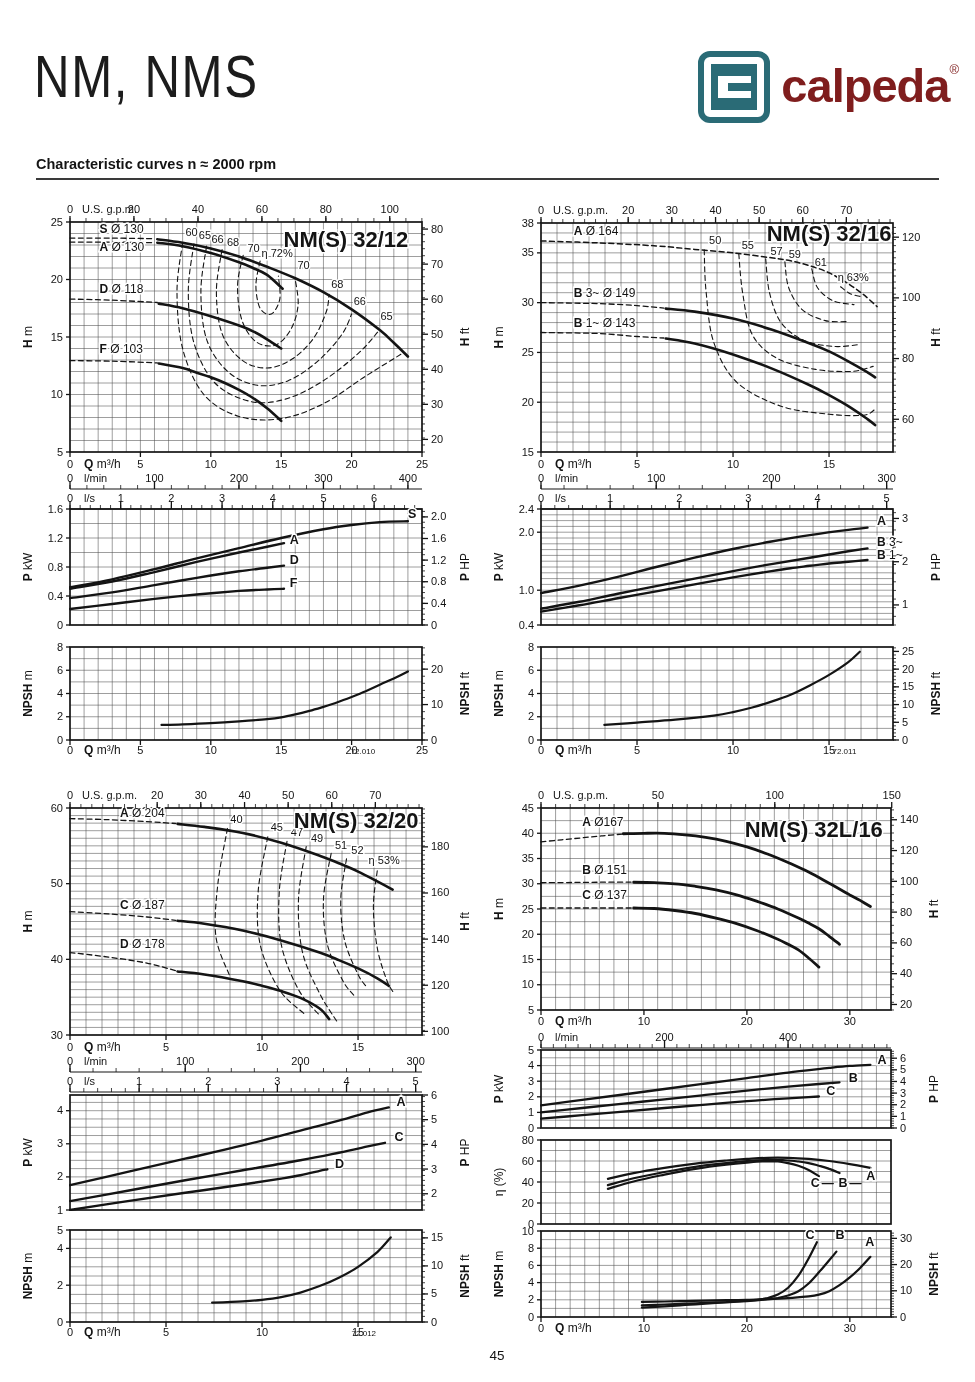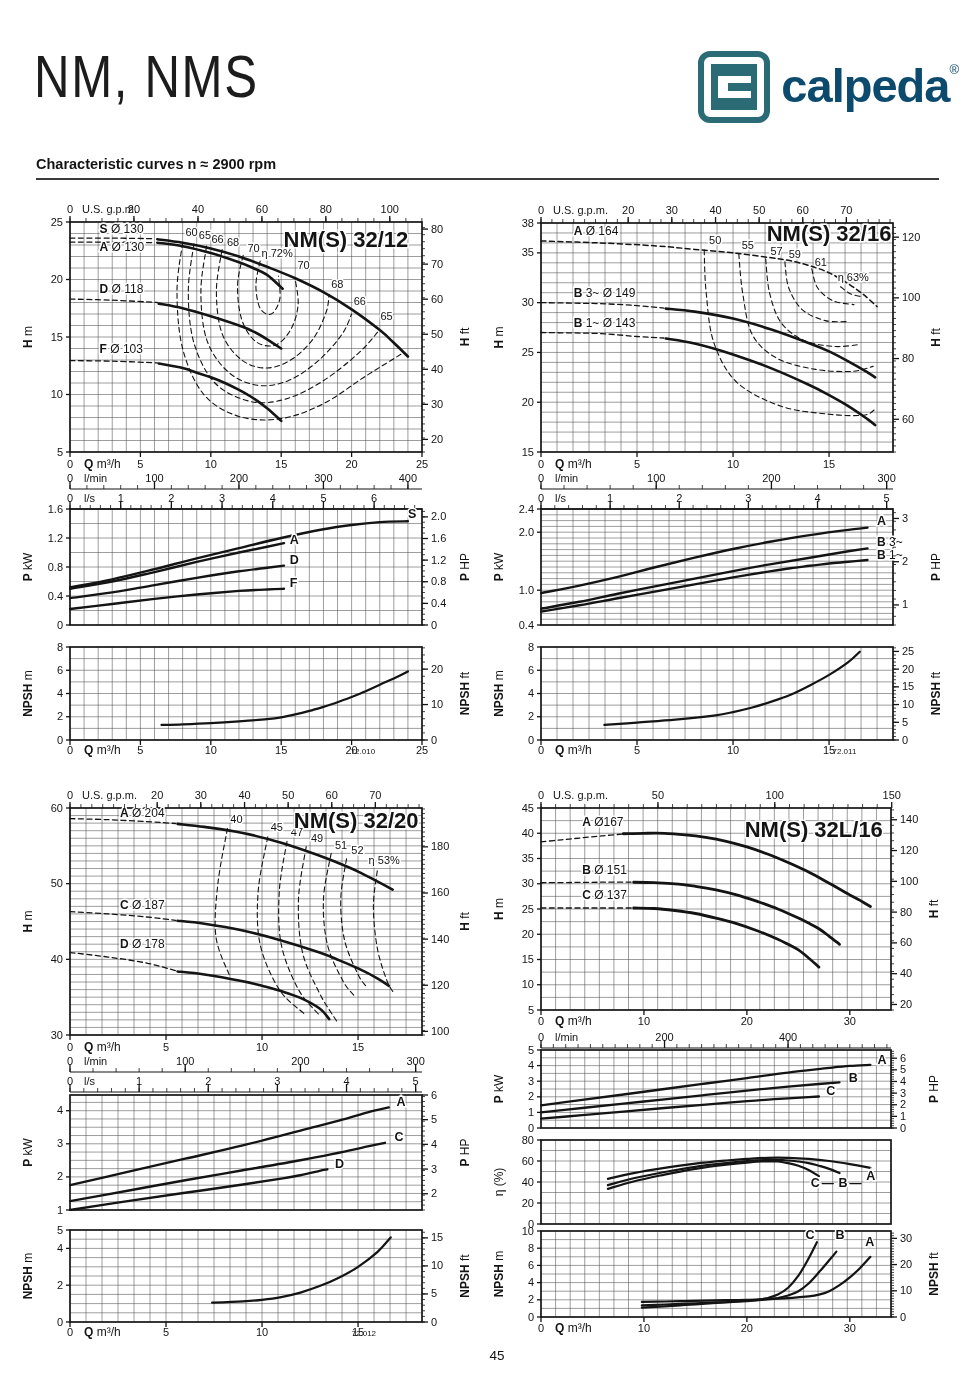--- a/index.html
+++ b/index.html
@@ -22,24 +22,24 @@
 <div class="page">
   <div class="main-title">NM, NMS</div>
 
   <div class="logo">
     <svg width="74" height="74" viewBox="0 0 74 74" style="position:static">
       <rect x="4" y="4" width="66" height="66" rx="9" fill="none" stroke="#2a6b76" stroke-width="6"></rect>
       <rect x="14" y="14" width="46" height="46" fill="#2a6b76"></rect>
       <rect x="21" y="26" width="33" height="22" fill="#ffffff"></rect>
       <rect x="31" y="33" width="23" height="8" fill="#2a6b76"></rect>
     </svg>
-    <div class="logo-word" style="color:#0c4a6e"><span>calpeda</span><sup class="logo-reg">®</sup></div>
+    <div class="logo-word" style="color:#7f1d1d"><span>calpeda</span><sup class="logo-reg">®</sup></div>
   </div>
 
-  <div class="subtitle">Characteristic curves n ≈ 2900 rpm</div>
+  <div class="subtitle">Characteristic curves n ≈ 2000 rpm</div>
   <div class="rule"></div>
 
   <div id="charts">
       <svg width="476" height="324" style="left: 8px; top: 192px;">
         <line x1="76.08" y1="30" x2="76.08" y2="260" stroke="#4d4d4d" stroke-width="0.55"></line>
         <line x1="90.16" y1="30" x2="90.16" y2="260" stroke="#4d4d4d" stroke-width="0.55"></line>
         <line x1="104.24000000000001" y1="30" x2="104.24000000000001" y2="260" stroke="#4d4d4d" stroke-width="0.55"></line>
         <line x1="118.32" y1="30" x2="118.32" y2="260" stroke="#4d4d4d" stroke-width="0.55"></line>
         <line x1="132.4" y1="30" x2="132.4" y2="260" stroke="#4d4d4d" stroke-width="0.55"></line>
         <line x1="146.48000000000002" y1="30" x2="146.48000000000002" y2="260" stroke="#4d4d4d" stroke-width="0.55"></line>

